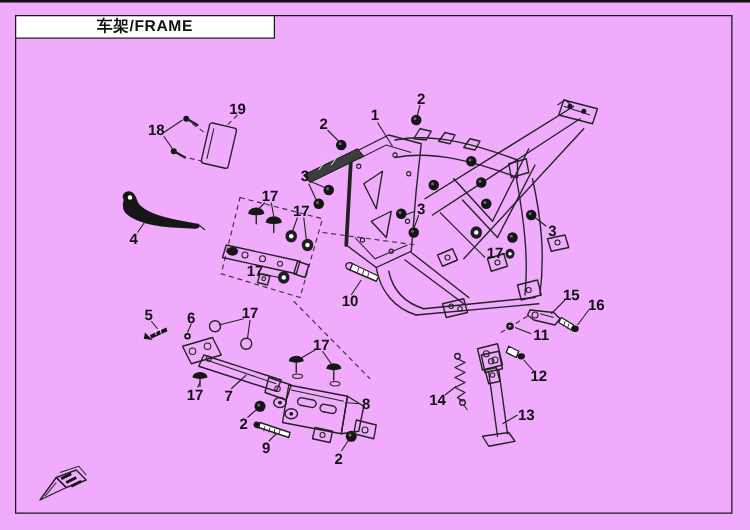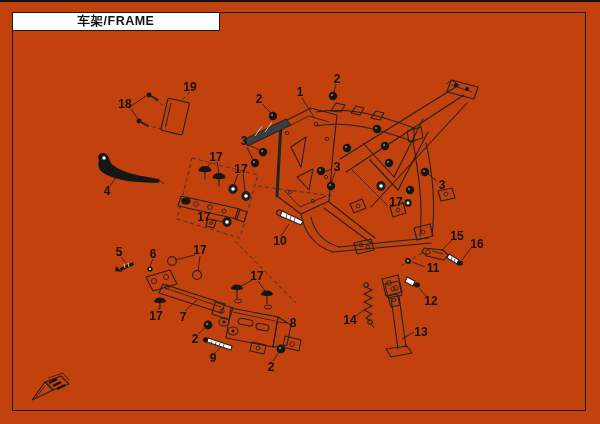--- a/index.html
+++ b/index.html
@@ -1,16 +1,16 @@
 <!DOCTYPE html>
 <html><head>
 <meta charset="utf-8">
 <style>
   html,body{margin:0;padding:0;background:#fff;}
-  .page{position:relative;width:600px;height:424px;background:#c2410c;overflow:hidden;
+  .page{position:relative;width:600px;height:424px;background:#f0abfc;overflow:hidden;
         font-family:"Liberation Sans",sans-serif;}
   .top-rule{position:absolute;left:0;top:0;width:600px;height:2px;background:#111;}
   .frame-border{position:absolute;left:12px;top:12px;width:574px;height:399px;
         border:1.5px solid #1a1a1a;box-sizing:border-box;}
   .title-box{position:absolute;left:12px;top:12px;width:208px;height:19px;
         border:1.5px solid #1a1a1a;box-sizing:border-box;background:#fff;
         display:flex;align-items:center;justify-content:center;}
   .title-box span{font-size:12.5px;font-weight:bold;color:#111;letter-spacing:.5px;}
   svg.art{position:absolute;left:0;top:0;}
   svg.art *{vector-effect:none;}

